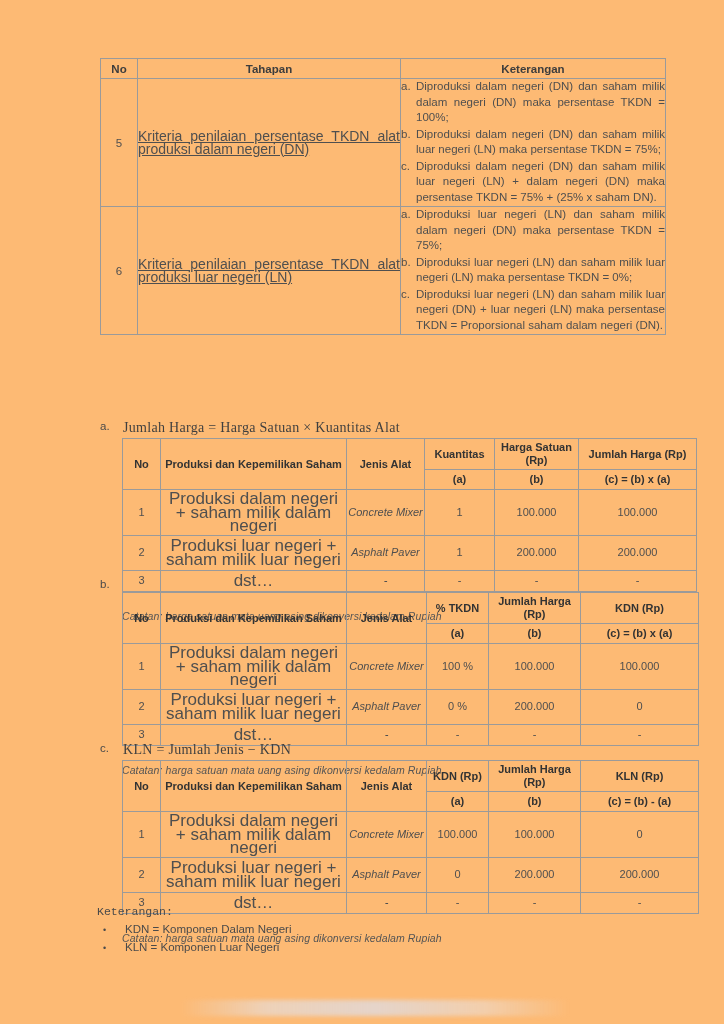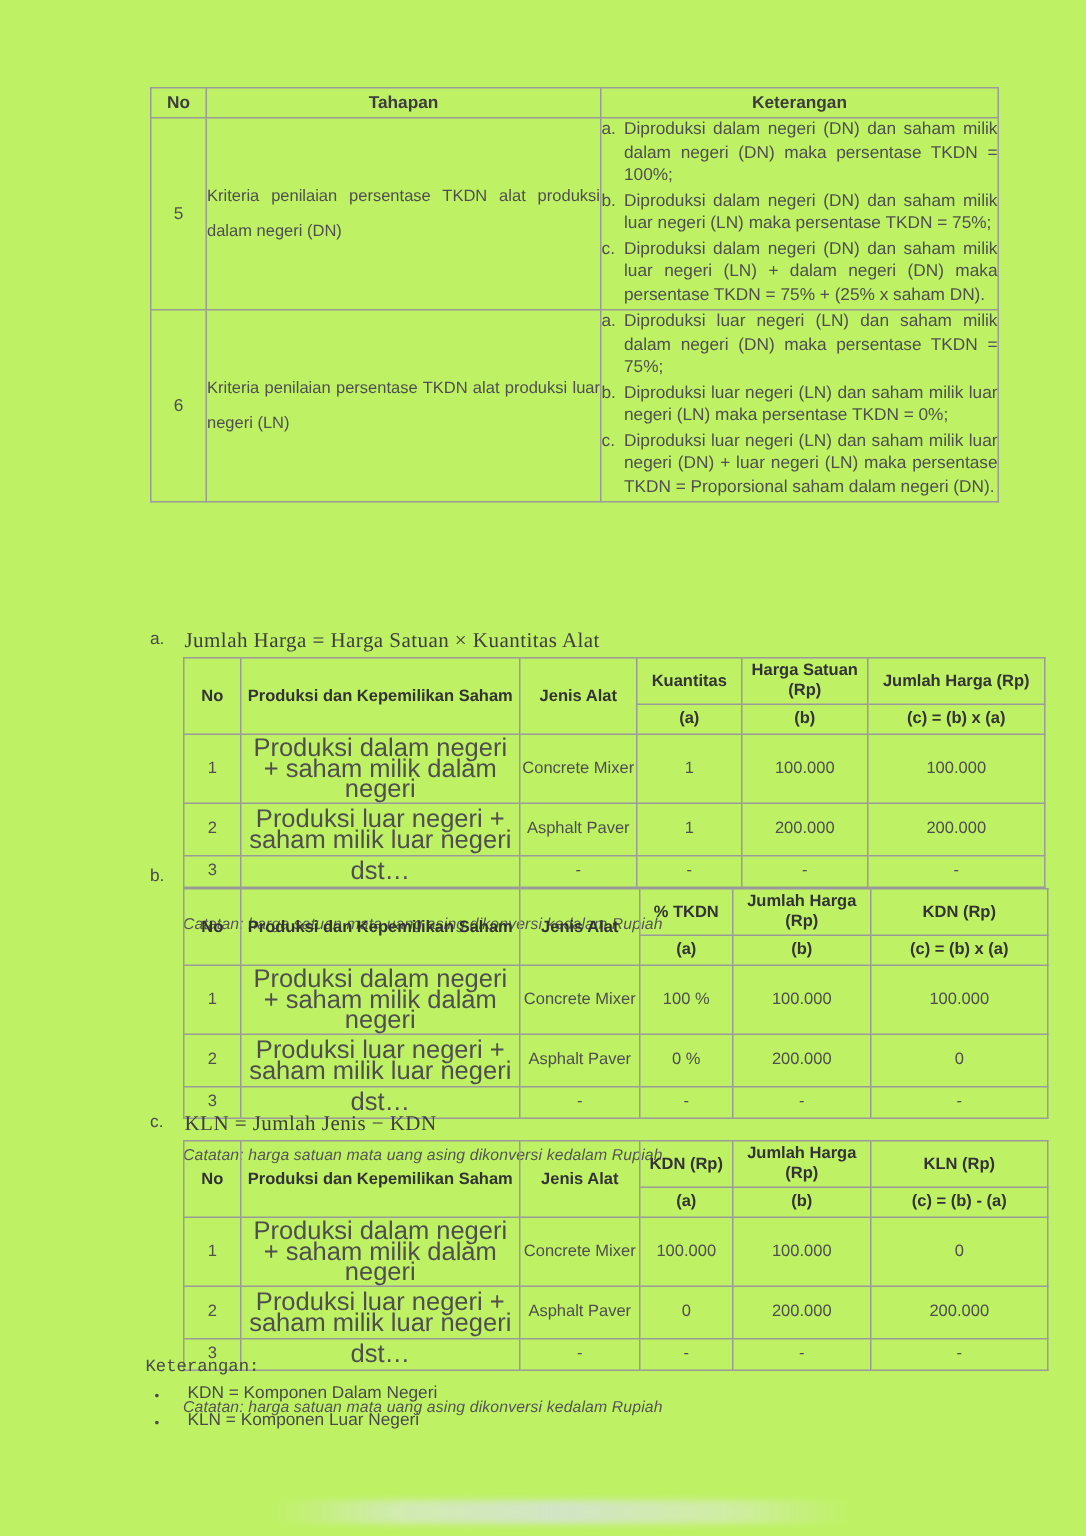--- a/index.html
+++ b/index.html
@@ -12,21 +12,21 @@
     width: 724px;
     height: 1024px;
     position: relative;
     font-family: "Liberation Sans", sans-serif;
     color: #4a4a4a;
     overflow: hidden;
   }
   .page {
     position: absolute;
     inset: 0;
-    background: #bef264;
+    background: #fdba74;
   }
 
   
   .main-table {
     position: absolute;
     left: 100px;
     top: 58px;
     width: 566px;
     border-collapse: collapse;
     table-layout: fixed;
@@ -46,25 +46,26 @@
   }
   .col-no   { width: 37px; }
   .col-tah  { width: 263px; }
   .col-ket  { width: 265px; }
 
   .cell-no {
     text-align: center;
     font-size: 11.5px;
   }
   .cell-tahapan {
-    font-size: 11px;
-    line-height: 23px;
+    font-size: 14px;
+    line-height: 13px;
     text-align: justify;
     text-align-last: left;
     padding: 6px 10px 6px 10px;
+    text-decoration: underline;
   }
   .cell-ket {
     padding: 5px 8px 6px 6px;
   }
   .ket-list {
     margin: 0;
     padding: 0;
     list-style: none;
   }
   .ket-list li {
@@ -135,20 +136,21 @@
   .sub-table td {
     font-size: 11px;
     line-height: 13.5px;
     height: 30px;
   }
   .sub-table td.nm {
     font-size: 17px;
     padding: 2px 4px;
   }
   .sub-table td.alat {
+    font-style: italic;
     font-size: 11px;
   }
   .sub-table tr.row-dst td {
     height: 16px;
   }
   .catatan {
     margin-left: 22px;
     font-size: 10.5px;
     font-style: italic;
     color: #555555;

